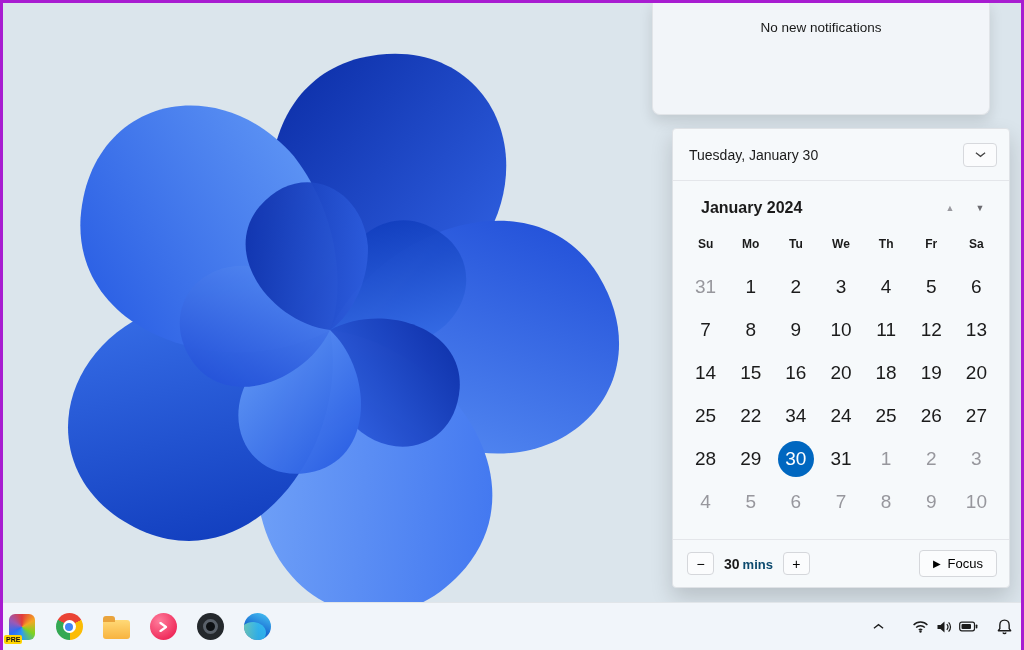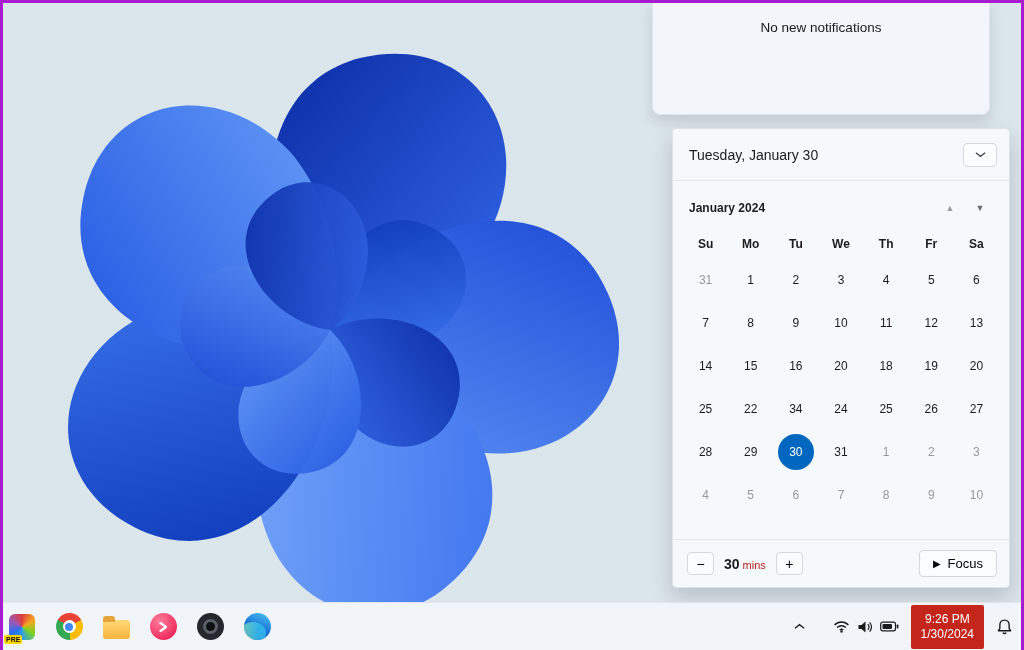--- a/index.html
+++ b/index.html
@@ -30,47 +30,47 @@
   .cal-header {
     flex:0 0 52px; display:flex; align-items:center;
     padding:0 12px 0 16px; border-bottom:1px solid #e4e6ea; font-size:14px;
   }
   .chev-btn {
     margin-left:auto; width:34px; height:24px; border:1px solid #d7d9dd;
     border-radius:4px; background:#fbfcfd; display:flex; align-items:center;
     justify-content:center; cursor:pointer;
   }
   .cal-month-row { display:flex; align-items:center; padding:15px 14px 4px 16px; }
-  .month-label { font-size:12px; font-weight:700; cursor:pointer; }
+  .month-label { font-size:16px; font-weight:700; cursor:pointer;margin-left:12px; }
   .nav-btn {
     width:30px; height:24px; background:none; border:none; font-size:9px;
     color:#6b6b70; display:flex; align-items:center; justify-content:center; cursor:pointer;
   }
   .nav-btn.up { color:#9a9aa0; }
   .cal-grid { display:grid; grid-template-columns:repeat(7,1fr); padding:2px 10px 0; }
   .dow { height:36px; display:flex; align-items:center; justify-content:center;
          font-size:12px; font-weight:700; }
-  .day { height:43px; display:flex; align-items:flex-start; justify-content:center;
-         font-size:12px; cursor:pointer; }
+  .day { height:43px; display:flex; align-items:flex-end; justify-content:center;
+         font-size:19px; cursor:pointer; }
   .day span { width:36px; height:36px; display:flex; align-items:center;
               justify-content:center; border-radius:50%; }
   .day.out { color:#97979d; }
   .day.sel span { background:var(--accent,#0067c0); color:#fff; }
   .focus-bar {
     margin-top:auto; flex:0 0 48px; border-top:1px solid #e4e6ea;
     display:flex; align-items:center; padding:0 12px 0 14px; gap:10px;
   }
   .step-btn {
     width:27px; height:23px; border:1px solid #d5d7db; border-radius:4px;
     background:#fbfcfd; font-size:14px; display:flex; align-items:center;
     justify-content:center; cursor:pointer;
   }
   .mins { font-size:14px; }
   .mins b { font-weight:700; }
-  .mins .unit { color:#b91c1c; font-size:11px; margin-left:3px; font-weight:400; }
+  .mins .unit { color:#0c4a6e; font-size:13px; margin-left:3px; font-weight:700; }
   .focus-btn {
     margin-left:auto; height:27px; padding:0 13px; border:1px solid #d5d7db;
     border-radius:4px; background:#fbfcfd; display:flex; align-items:center;
     gap:7px; font-size:13px; cursor:pointer;
   }
   .focus-btn .play { font-size:10px; line-height:1; }
 
   
   .taskbar {
     position:absolute; left:0; bottom:0; width:100%; height:48px;
@@ -382,24 +382,20 @@
         <path d="M1.5 5 H4.5 L8.5 1.5 V12.5 L4.5 9 H1.5 Z" fill="#1b1b1b"></path>
         <path d="M10.8 4.2 A 4.2 4.2 0 0 1 10.8 9.8" fill="none" stroke="#1b1b1b" stroke-width="1.2"></path>
         <path d="M12.6 2.4 A 6.5 6.5 0 0 1 12.6 11.6" fill="none" stroke="#1b1b1b" stroke-width="1.2"></path>
       </svg>
       <svg width="19" height="11" viewBox="0 0 19 10">
         <rect x="0.7" y="0.7" width="14.8" height="8.6" rx="2" fill="none" stroke="#1b1b1b" stroke-width="1.2"></rect>
         <rect x="2.5" y="2.5" width="9.5" height="5" rx="1" fill="#1b1b1b"></rect>
         <rect x="16.7" y="3" width="1.7" height="4" rx="0.8" fill="#1b1b1b"></rect>
       </svg>
     </button>
-    <button class="tb-clock">
-      <span>9:26 PM</span>
-      <span>1/30/2024</span>
-    </button>
     <button class="tray-btn">
       <svg width="17" height="17" viewBox="0 0 16 16">
         <path d="M8 2 C5.2 2 3.6 4 3.6 6.8 V10 L2.2 12 H13.8 L12.4 10 V6.8 C12.4 4 10.8 2 8 2 Z" fill="none" stroke="#1b1b1b" stroke-width="1.3" stroke-linejoin="round"></path>
         <path d="M6.5 13.6 A 1.6 1.6 0 0 0 9.5 13.6" fill="none" stroke="#1b1b1b" stroke-width="1.3"></path>
       </svg>
     </button>
   </div>
 </footer>
 
 <div class="frame"></div>

